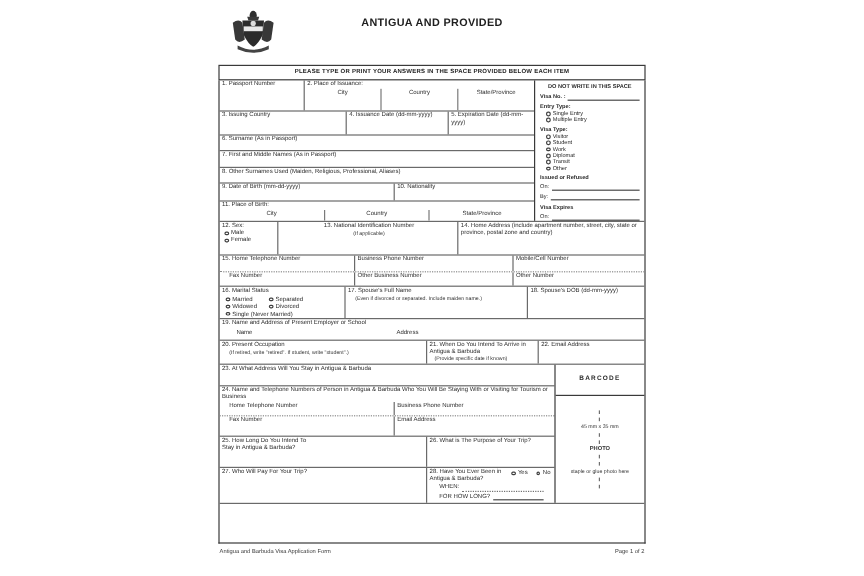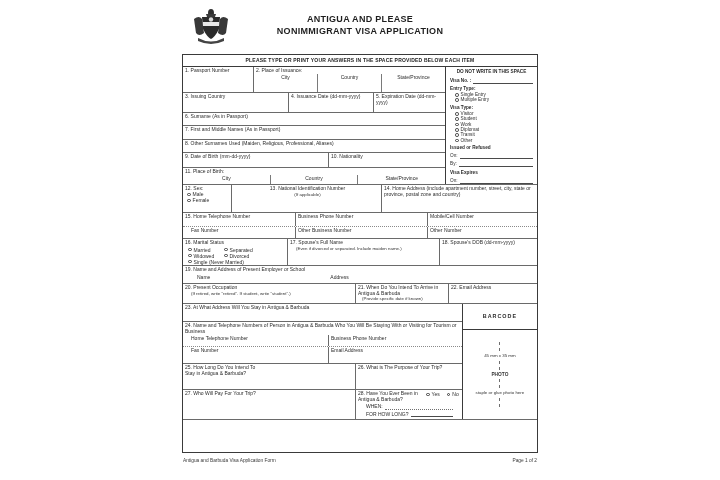--- a/index.html
+++ b/index.html
@@ -85,22 +85,21 @@
       <ellipse cx="21" cy="6" rx="3" ry="4" fill="#2f2f2f"></ellipse>
       <path d="M16 7 L26 7 L25 10 L17 10 Z" fill="#3a3a3a"></path>
       <path d="M12 10 L30 10 L29 22 Q25 30 21 32 Q17 30 13 22 Z" fill="#2b2b2b"></path>
       <rect x="13" y="15" width="16" height="4" fill="#e8e8e8"></rect>
       <circle cx="21" cy="12.5" r="2.2" fill="#dcdcdc"></circle>
       <path d="M4 12 Q9 8 12 12 L14 26 Q9 30 6 26 Z" fill="#383838"></path>
       <path d="M38 12 Q33 8 30 12 L28 26 Q33 30 36 26 Z" fill="#383838"></path>
       <path d="M8 31 Q21 38 34 31 L34 34 Q21 40 8 34 Z" fill="#444"></path>
     </svg>
     <div class="titles">
-      <div class="t1">ANTIGUA AND PLEASE</div>
-      <div class="t2">NONIMMIGRANT VISA APPLICATION</div>
+      <div class="t1">ANTIGUA AND PROVIDED</div>
     </div>
   </div>
 
   <div class="banner">PLEASE TYPE OR PRINT YOUR ANSWERS IN THE SPACE PROVIDED BELOW EACH ITEM</div>
 
   <div class="tbl">
 
     <div class="top">
       <div class="main-top">
 

